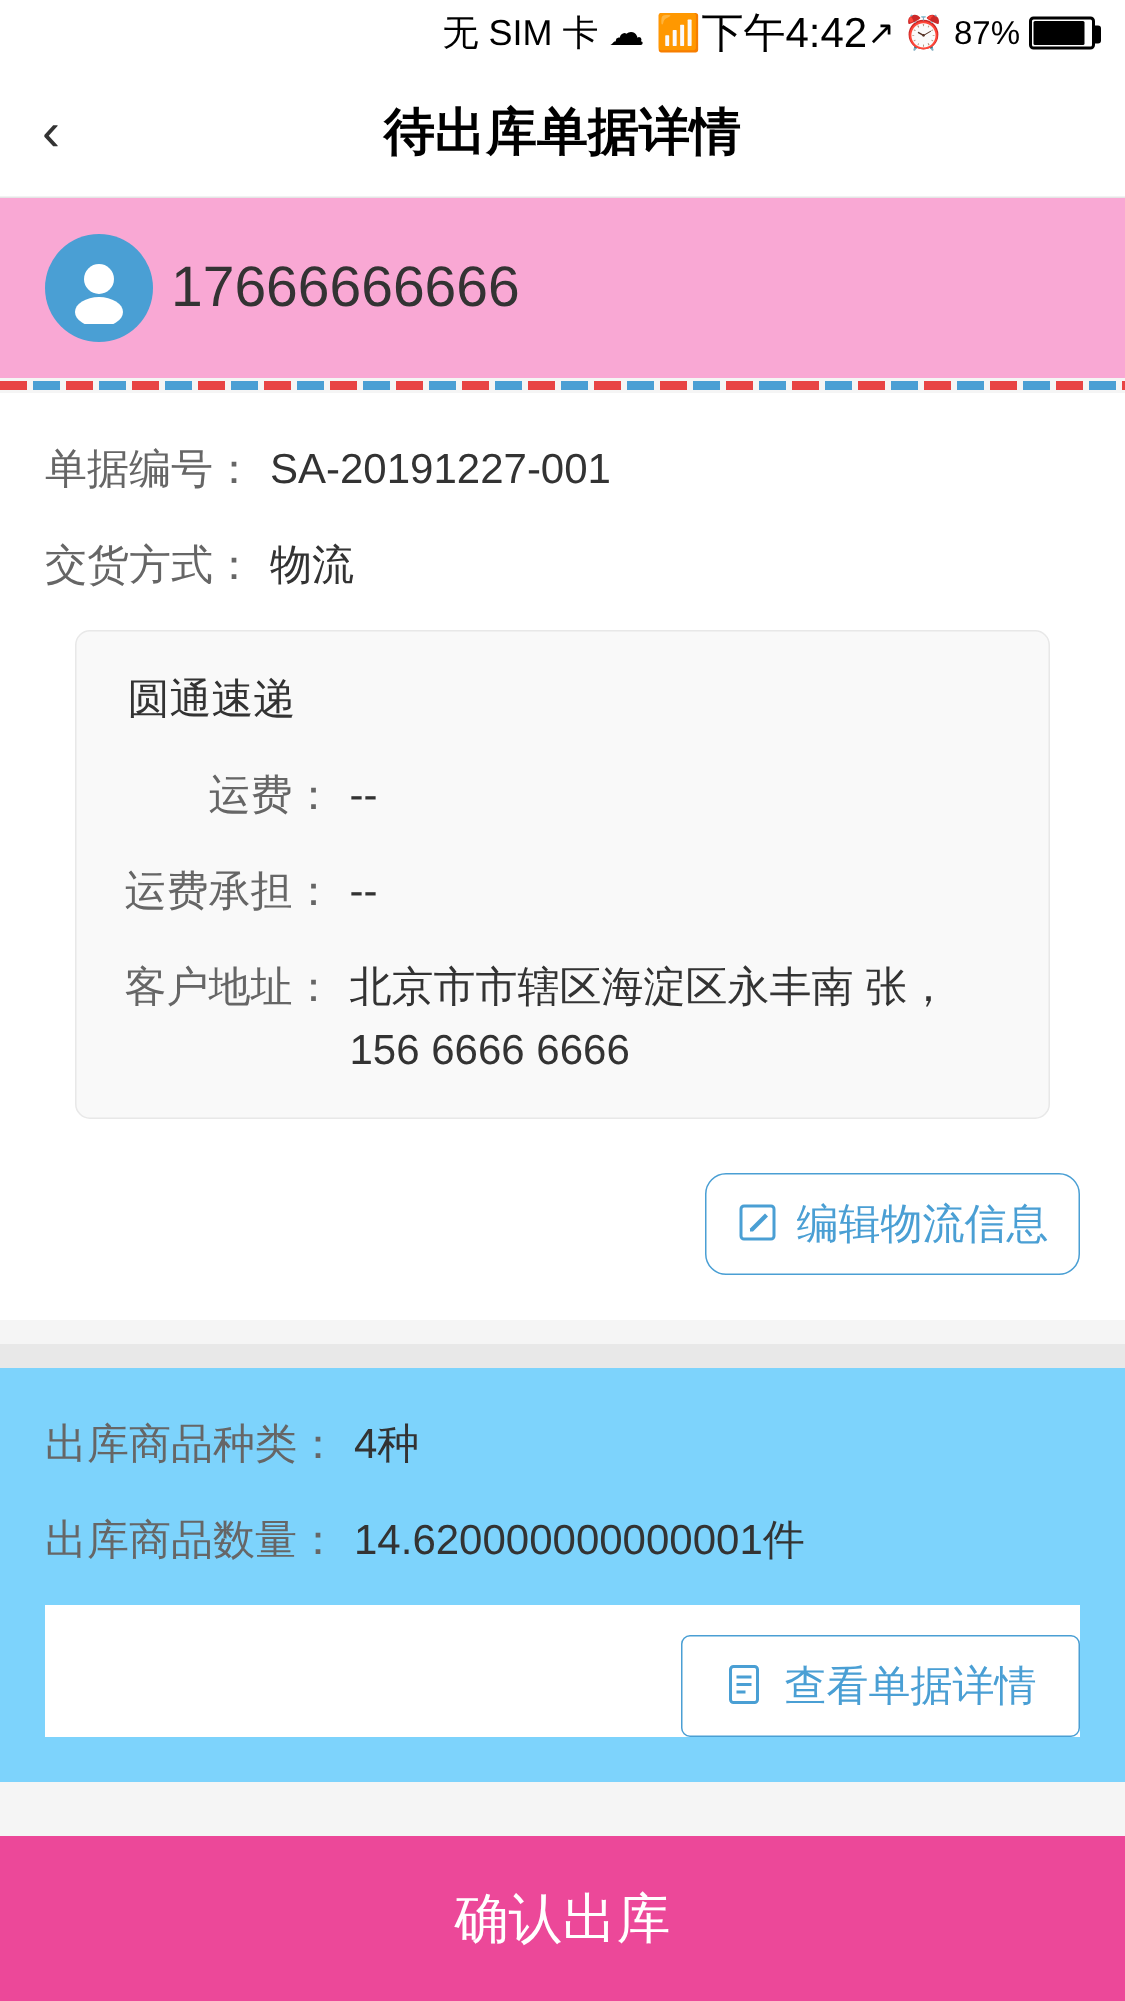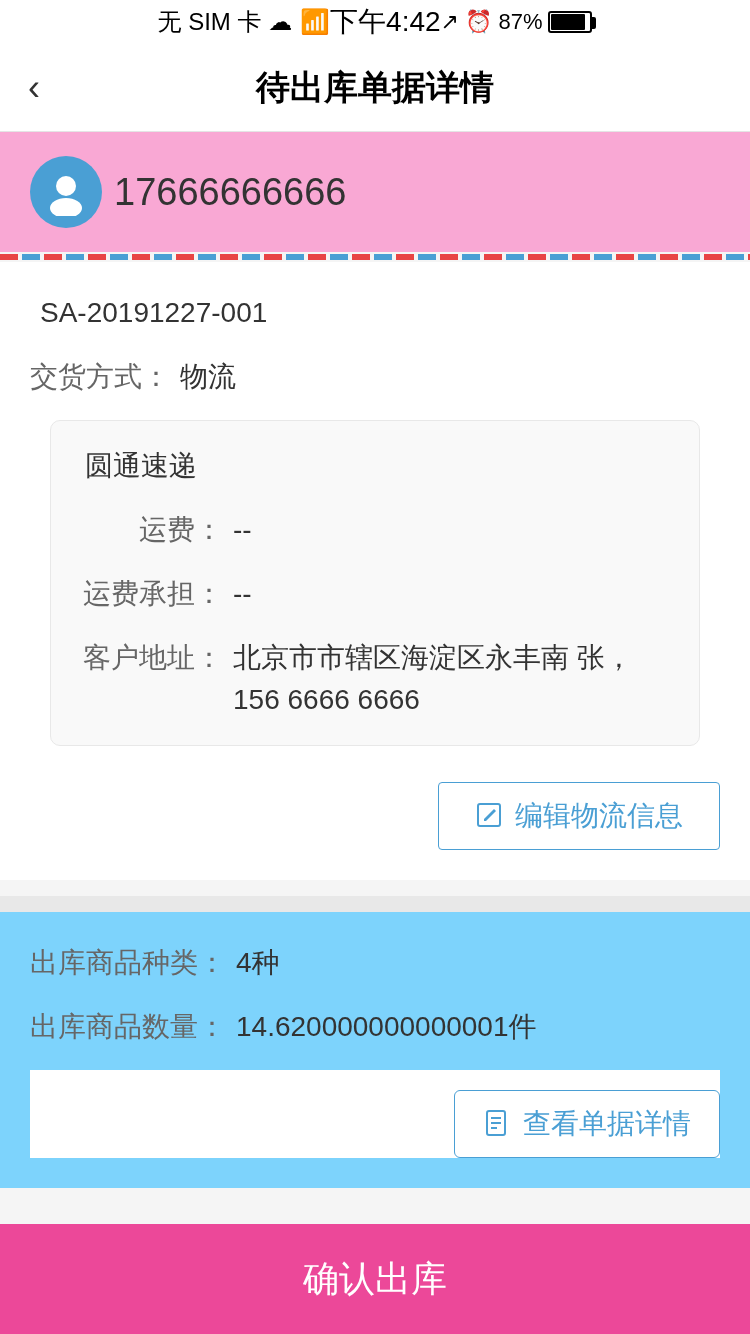--- a/index.html
+++ b/index.html
@@ -13,21 +13,21 @@
       color: #333;
     }
 
     
     .status-bar {
       width: 750px;
       height: 44px;
       background: #fff;
       display: flex;
       align-items: center;
-      justify-content: center;
+      justify-content: flex-end;
       padding: 0 20px;
       font-size: 24px;
       color: #000;
     }
     .status-left { display: flex; align-items: center; gap: 8px; }
     .status-center { font-size: 28px; font-weight: 500; }
     .status-right { display: flex; align-items: center; gap: 6px; font-size: 22px; }
 
     
     .nav-bar {
@@ -168,22 +168,22 @@
 
     
     .edit-btn-container {
       display: flex;
       justify-content: flex-end;
       padding: 16px 30px 24px 30px;
       background: #fff;
     }
     .edit-btn {
       border: 1px solid #4a9fd4;
-      border-radius: 4px;
-      padding: 14px 36px;
+      border-radius: 14px;
+      padding: 14px 20px;
       color: #4a9fd4;
       font-size: 28px;
       display: flex;
       align-items: center;
       gap: 10px;
       cursor: pointer;
       background: #fff;
     }
 
     
@@ -297,20 +297,21 @@
       <ellipse cx="24" cy="40" rx="16" ry="10" fill="white"></ellipse>
     </svg>
   </div>
   <span class="user-phone">17666666666</span>
 </div>
 
 <div class="dashed-divider"></div>
 
 <div class="info-section">
   <div class="info-row">
+    <span class="info-label">单据编号：</span>
     <span class="info-value">SA-20191227-001</span>
   </div>
   <div class="info-row">
     <span class="info-label">交货方式：</span>
     <span class="info-value">物流</span>
   </div>
 
   <div class="logistics-card">
     <div class="logistics-row">
       <span class="logistics-value">圆通速递</span>

